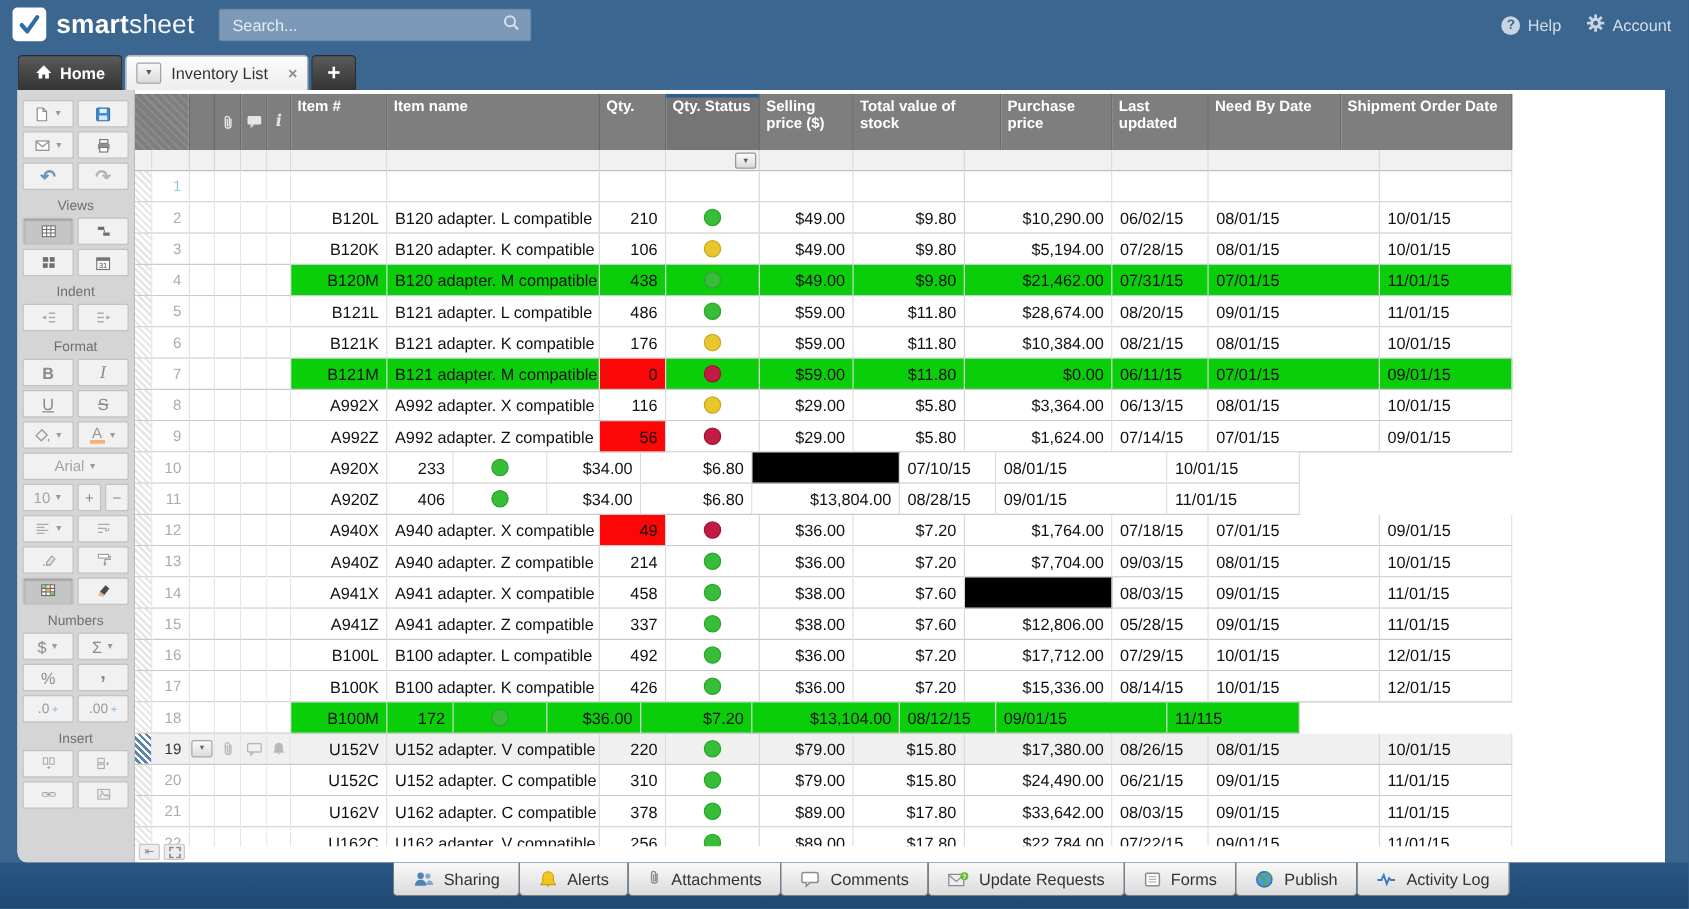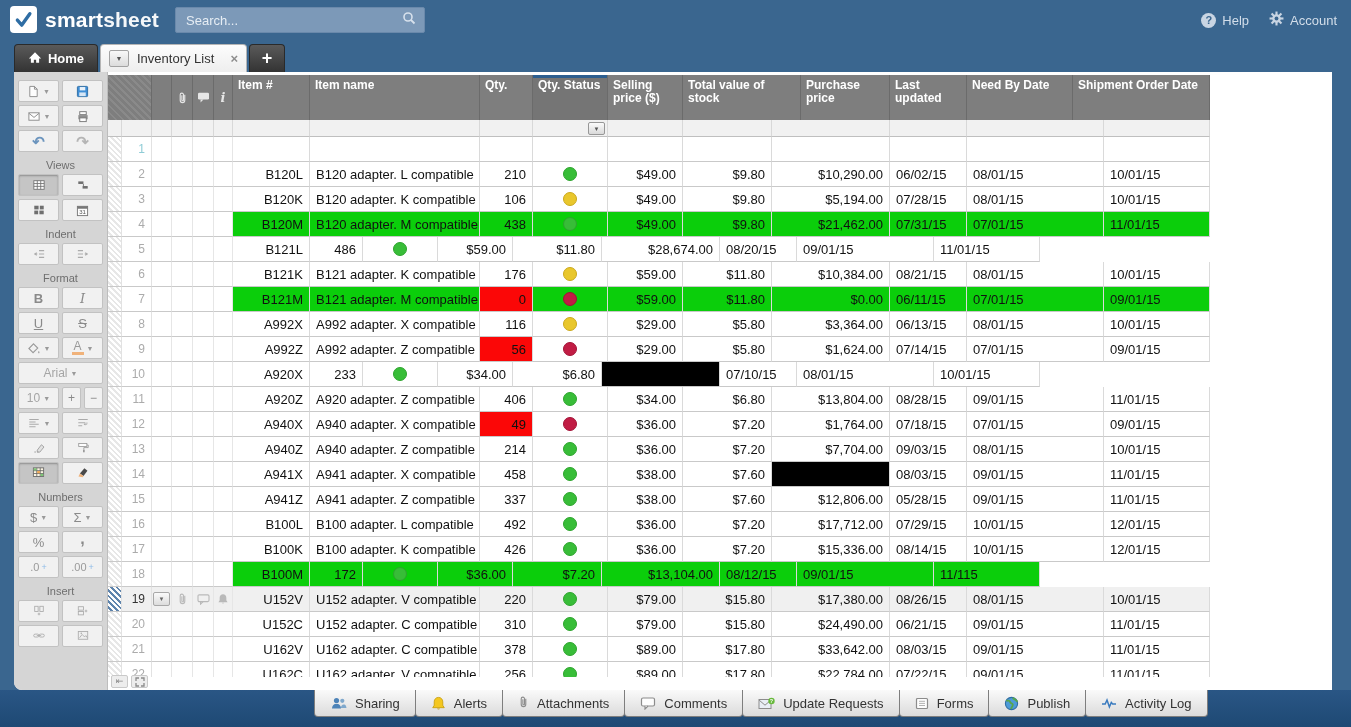--- a/index.html
+++ b/index.html
@@ -5,21 +5,21 @@
   html,body{margin:0;padding:0;background:#2f5a84;}
   .app{position:relative;width:1351px;height:727px;overflow:hidden;background:#3A668F;
        font-family:"Liberation Sans",sans-serif;-webkit-font-smoothing:antialiased;}
 
   
   .topbar{position:absolute;top:0;left:0;right:0;height:40px;}
   .logo{position:absolute;left:10px;top:6px;display:flex;align-items:center;gap:8px;}
   .logo-box{width:27px;height:27px;background:#fff;border-radius:4px;display:flex;align-items:center;justify-content:center;}
   .logo-text{color:#fff;font-size:21px;letter-spacing:.2px;}
   .logo-text b{font-weight:700;}
-  .logo-text span{font-weight:700;opacity:.95;}
+  .logo-text span{font-weight:400;opacity:.95;}
   .search{position:absolute;left:175px;top:7px;width:250px;height:26px;background:#7C99B8;border:1px solid #6A89AB;
           border-radius:2px;display:flex;align-items:center;box-sizing:border-box;padding:0 8px;}
   .search input{flex:1;background:transparent;border:none;outline:none;color:#F2F6FA;font-size:13px;font-family:inherit;}
   .search input::placeholder{color:#E6EDF4;}
   .top-right{position:absolute;right:14px;top:0;height:40px;display:flex;align-items:center;gap:20px;
              color:#D3DEEA;font-size:13px;}
   .top-link{display:flex;align-items:center;gap:6px;cursor:default;}
   .help-circle{width:15px;height:15px;border-radius:50%;background:#C9D5E3;color:#3A668F;font-size:11px;font-weight:bold;
                display:inline-flex;align-items:center;justify-content:center;}
 
@@ -544,20 +544,21 @@
               <div class="d-cell align-l bg-green" style="width: 106px;">11/01/15</div>
             </div>
             <div class="g-row">
               <div class="d-cell hatch-cell" style="width: 14px;"></div>
               <div class="d-cell num-cell" style="width: 30px;">5</div>
               <div class="d-cell util" style="width: 20px;"></div>
               <div class="d-cell util" style="width: 21px;"></div>
               <div class="d-cell util" style="width: 21px;"></div>
               <div class="d-cell util" style="width: 19px;"></div>
               <div class="d-cell align-r" style="width: 77px;">B121L</div>
+              <div class="d-cell align-l" style="width: 170px;">B121 adapter. L compatible</div>
               <div class="d-cell align-r" style="width: 53px;">486</div>
               <div class="d-cell align-c" style="width: 75px;">
                 <span class="dot dot-green"></span>
               </div>
               <div class="d-cell align-r" style="width: 75px;">$59.00</div>
               <div class="d-cell align-r" style="width: 89px;">$11.80</div>
               <div class="d-cell align-r" style="width: 118px;">$28,674.00</div>
               <div class="d-cell align-l" style="width: 77px;">08/20/15</div>
               <div class="d-cell align-l" style="width: 137px;">09/01/15</div>
               <div class="d-cell align-l" style="width: 106px;">11/01/15</div>
@@ -662,21 +663,20 @@
               <div class="d-cell align-l" style="width: 106px;">10/01/15</div>
             </div>
             <div class="g-row">
               <div class="d-cell hatch-cell" style="width: 14px;"></div>
               <div class="d-cell num-cell" style="width: 30px;">11</div>
               <div class="d-cell util" style="width: 20px;"></div>
               <div class="d-cell util" style="width: 21px;"></div>
               <div class="d-cell util" style="width: 21px;"></div>
               <div class="d-cell util" style="width: 19px;"></div>
               <div class="d-cell align-r" style="width: 77px;">A920Z</div>
-              <div class="d-cell align-l" style="width: 170px;">A920 adapter. Z compatible</div>
               <div class="d-cell align-r" style="width: 53px;">406</div>
               <div class="d-cell align-c" style="width: 75px;">
                 <span class="dot dot-green"></span>
               </div>
               <div class="d-cell align-r" style="width: 75px;">$34.00</div>
               <div class="d-cell align-r" style="width: 89px;">$6.80</div>
               <div class="d-cell align-r" style="width: 118px;">$13,804.00</div>
               <div class="d-cell align-l" style="width: 77px;">08/28/15</div>
               <div class="d-cell align-l" style="width: 137px;">09/01/15</div>
               <div class="d-cell align-l" style="width: 106px;">11/01/15</div>

